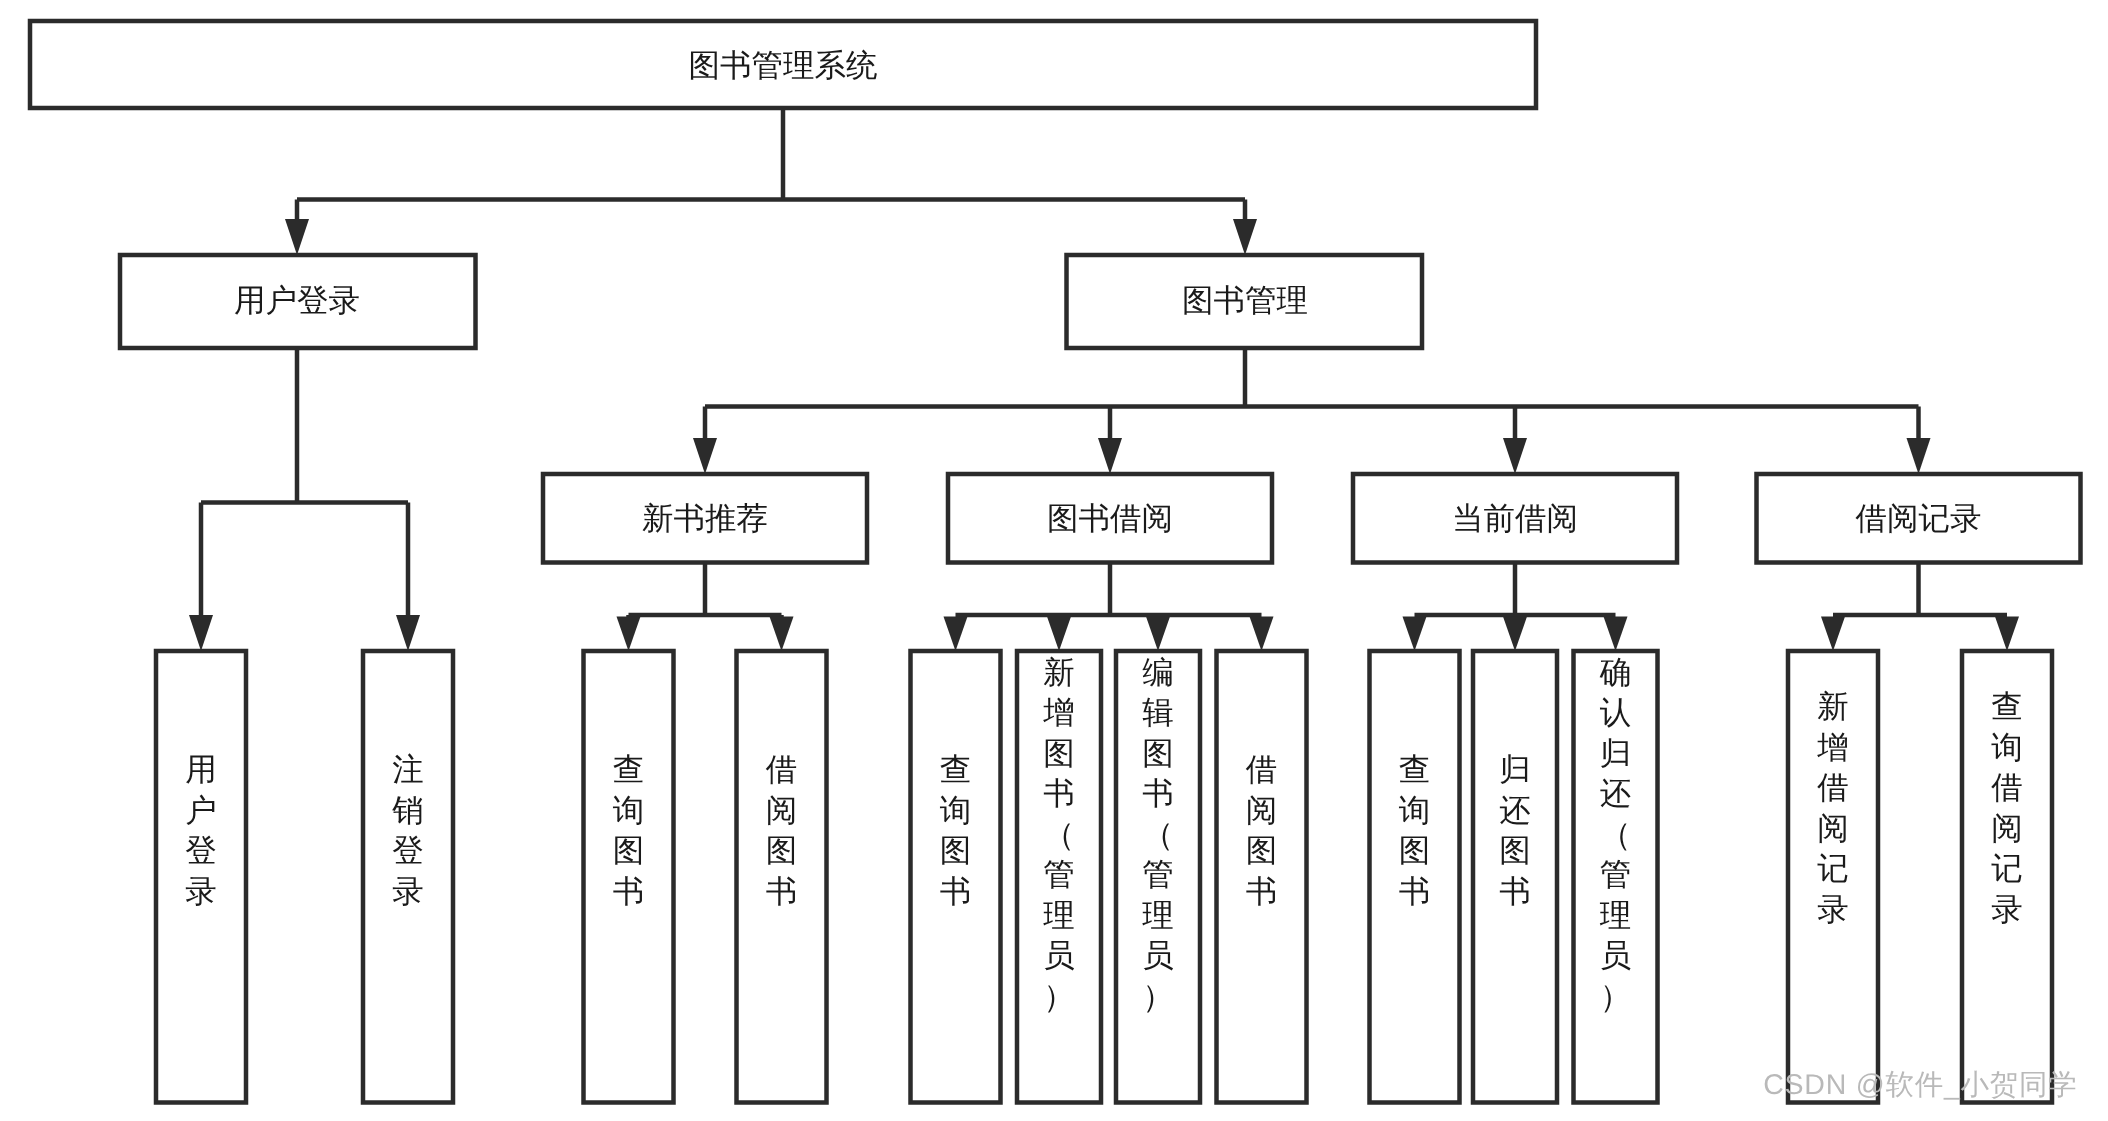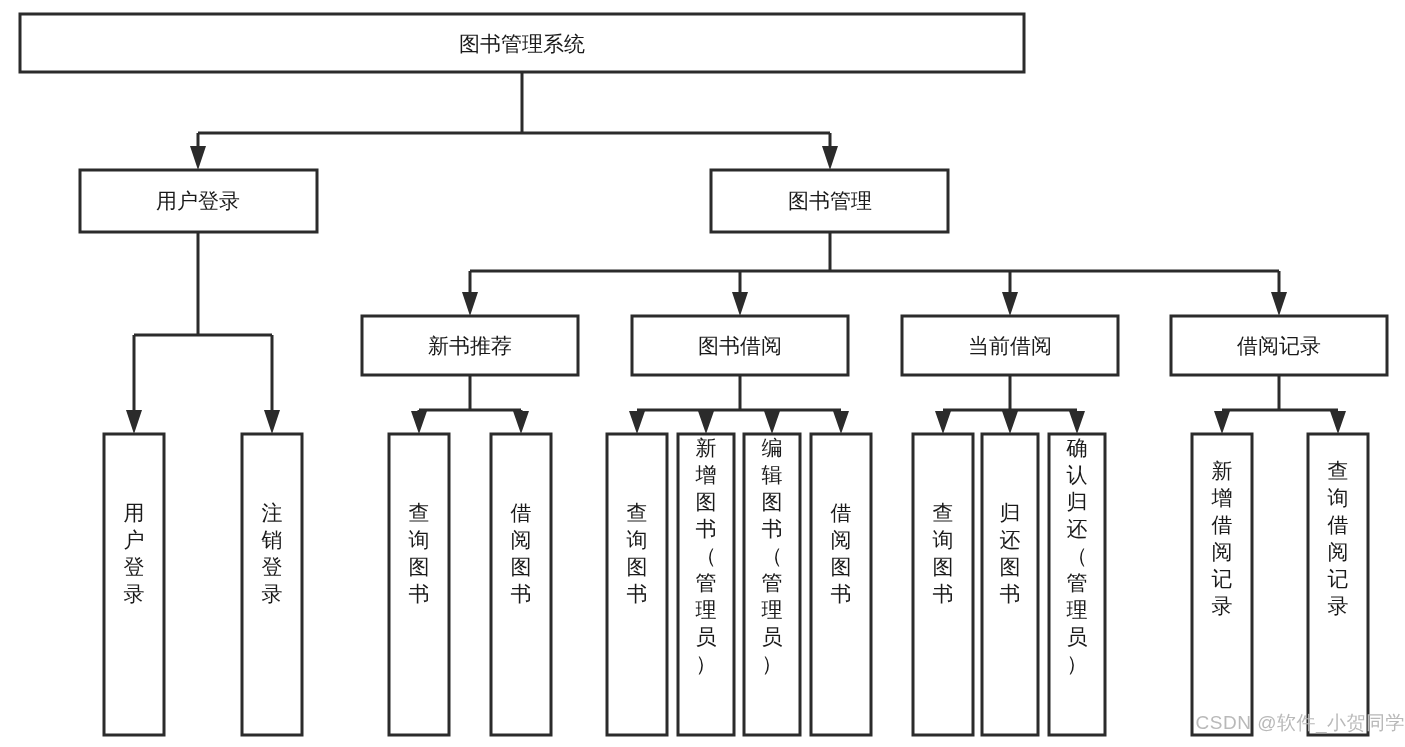--- a/index.html
+++ b/index.html
@@ -50,21 +50,21 @@
     dominant-baseline: middle;
   }
   .node-label-vertical {
     font-family: "Liberation Sans", "DejaVu Sans", sans-serif;
     font-size: 21px;
     fill: #1a1a1a;
     text-anchor: middle;
   }
   .watermark {
     position: absolute;
-    right: 0;
+    right: 20px;
     bottom: 4px;
     font-family: "Liberation Sans", "DejaVu Sans", sans-serif;
     font-size: 19px;
     color: #b9b9b9;
     letter-spacing: 0.5px;
     white-space: nowrap;
     pointer-events: none;
   }
 </style>
 </head>

